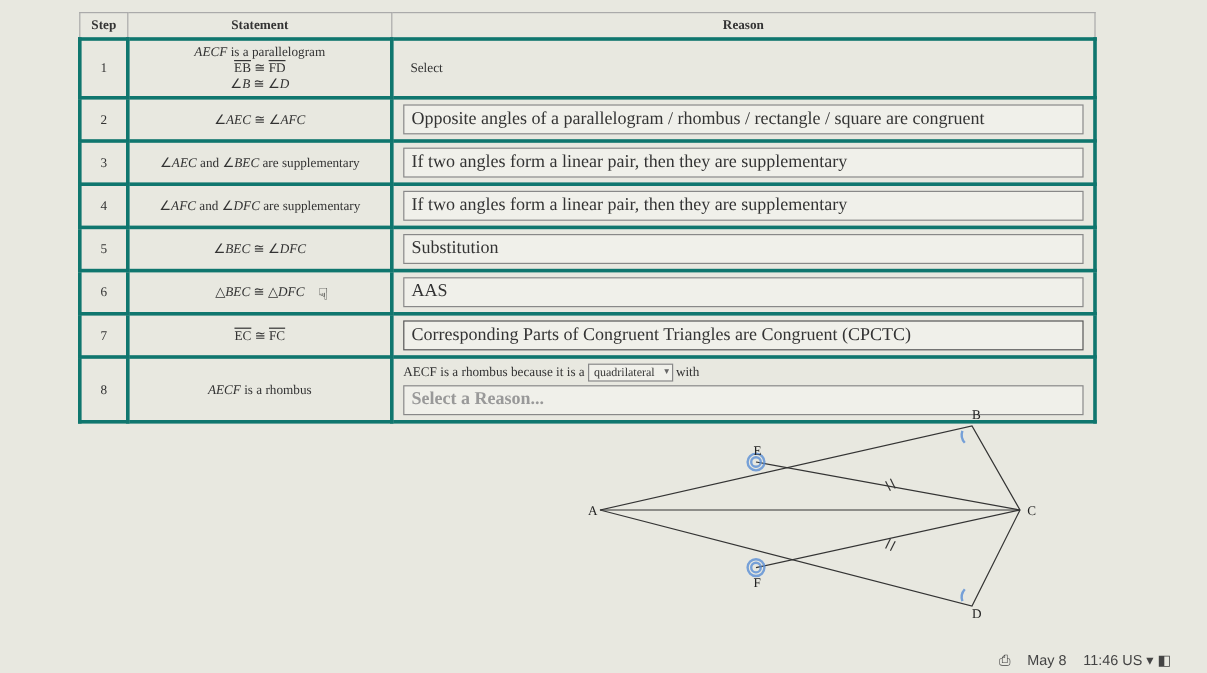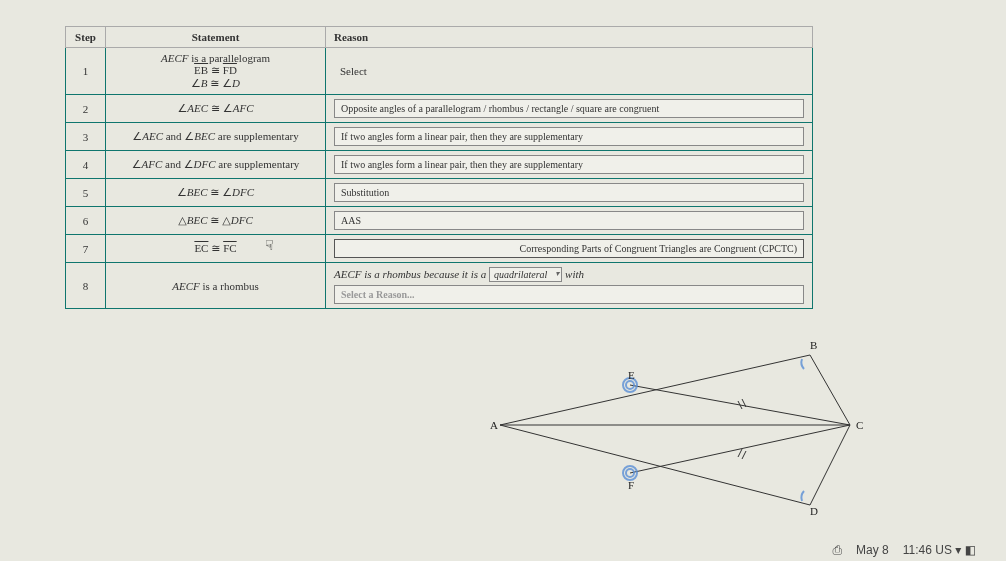--- a/index.html
+++ b/index.html
@@ -5,56 +5,55 @@
     * { box-sizing: border-box; margin: 0; padding: 0; }
     body {
       font-family: Georgia, 'Times New Roman', serif;
       background: #e8e8e0;
       width: 1006px;
       height: 561px;
       overflow: hidden;
       position: relative;
     }
     .proof-table {
-      width: 748px;
+      width: 849px;
       margin-left: 65px;
-      margin-top: 26px;
+      margin-top: 10px;
       border-collapse: collapse;
       font-size: 11px;
       color: #333;
     }
     .proof-table th {
       border: 1px solid #aaa;
       padding: 4px 8px;
       font-weight: bold;
       background: #e8e8e0;
-      text-align: left;
+      text-align: center;
     }
     .proof-table th.step-col { width: 40px; text-align: center; }
-    .proof-table th.statement-col { width: 220px; text-align: center; }
+    .proof-table th.statement-col { width: 220px; }
     .proof-table td {
-      border: 1px solid #0f766e;
+      border: 3px solid #0f766e;
       padding: 4px 8px;
       vertical-align: middle;
     }
     .step-cell { text-align: center; width: 40px; }
     .statement-cell { text-align: center; width: 220px; }
     .reason-cell { }
     .reason-box {
       border: 1px solid #888;
       padding: 3px 6px;
       background: #f0f0ea;
-      font-size: 10px;
+      font-size: 15px;
       cursor: pointer;
       width: 100%;
       display: block;
     }
     .reason-box.selected {
       border: 1.5px solid #555;
-      text-align: right;
     }
     .reason-static { padding: 3px 6px; }
     .overline { text-decoration: overline; }
     .dropdown-inline {
       display: inline-block;
       border: 1px solid #888;
       padding: 1px 14px 1px 4px;
       background: #f0f0ea;
       position: relative;
       font-size: 10px;
@@ -89,21 +88,21 @@
       bottom: 4px;
       right: 30px;
       font-size: 12px;
       color: #444;
       font-family: Arial, sans-serif;
       display: flex;
       align-items: center;
       gap: 14px;
     }
     .step8-reason { display:flex; flex-direction:column; gap:3px; }
-    .step8-line1 { font-size: 11px; font-style: italic; }
+    .step8-line1 { font-size: 11px; }
   </style>
 </head>
 <body>
 
 <table class="proof-table">
   <thead>
     <tr>
       <th class="step-col">Step</th>
       <th class="statement-col">Statement</th>
       <th>Reason</th>

